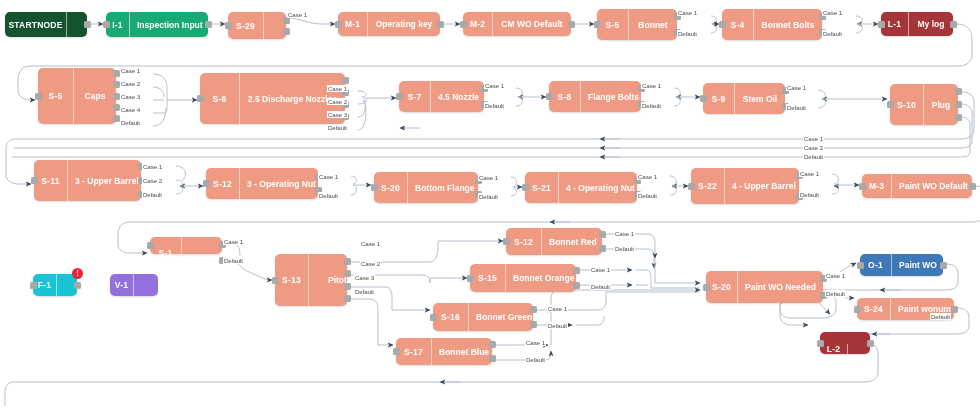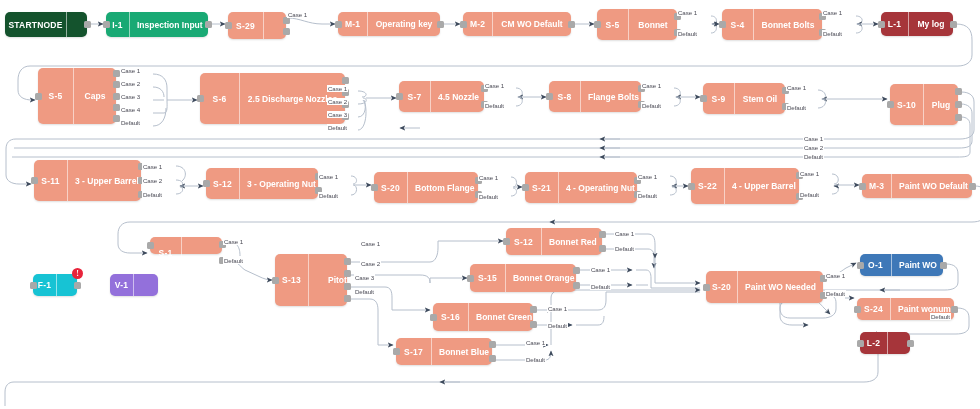--- a/index.html
+++ b/index.html
@@ -420,21 +420,21 @@
         <div class="nlabel">Paint WO</div>
         <span class="port left" style="top: calc(50% - 3.5px);"></span>
         <span class="port right" style="top: 7.5px;"></span>
       </div>
       <div class="node c-salmon" style="left: 857px; top: 298px; width: 97px; height: 22px;">
         <div class="nid" style="width: 34px; flex: 0 0 34px;">S-24</div>
         <div class="nlabel">Paint wonum</div>
         <span class="port left" style="top: calc(50% - 3.5px);"></span>
         <span class="port right" style="top: 7.5px;"></span>
       </div>
-      <div class="node c-darkred" style="left: 860px; top: 332px; width: 50px; height: 22px;">
+      <div class="node c-darkred" style="left: 820px; top: 332px; width: 50px; height: 22px; align-items: flex-end;">
         <div class="nid" style="width: 28px; flex: 0 0 28px;">L-2</div>
         <div class="nlabel"></div>
         <span class="port left" style="top: calc(50% - 3.5px);"></span>
         <span class="port right" style="top: 7.5px;"></span>
       </div>
       <div class="node c-teal" style="left: 33px; top: 274px; width: 44px; height: 22px;">
         <div class="nid" style="width: 24px; flex: 0 0 24px;">F-1</div>
         <div class="nlabel"></div>
         <span class="port left" style="top: calc(50% - 3.5px);"></span>
         <span class="port right" style="top: 7.5px;"></span>

